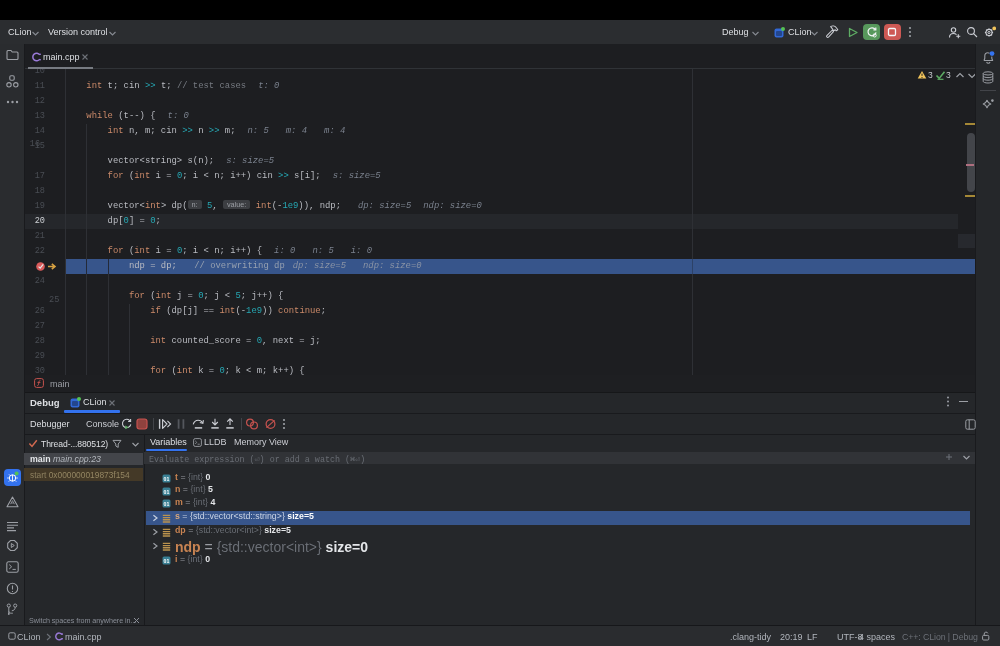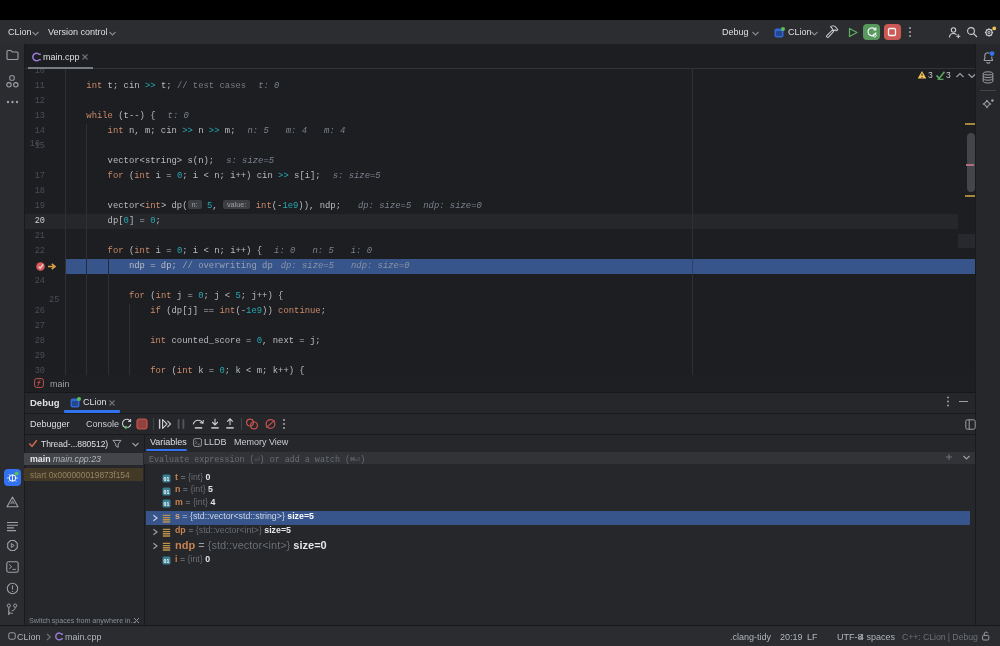--- a/index.html
+++ b/index.html
@@ -242,21 +242,21 @@
     </svg>
 
     <div class="codeline" style="top:10px;">    <span class="k">int</span> t; cin <span class="num">&gt;&gt;</span> t; <span class="cm">// test cases</span><span class="hint" style="margin-left:12px;">t: 0</span></div>
     <div class="codeline" style="top:40px;">    <span class="k">while</span> (t--) {<span class="hint" style="margin-left:12px;">t: 0</span></div>
     <div class="codeline" style="top:55px;">        <span class="k">int</span> n, m; cin <span class="num">&gt;&gt;</span> n <span class="num">&gt;&gt;</span> m;<span class="hint" style="margin-left:12px;">n: 5</span><span class="hint" style="margin-left:17px;">m: 4</span><span class="hint" style="margin-left:17px;">m: 4</span></div>
     <div class="codeline" style="top:85px;">        vector&lt;string&gt; s(n);<span class="hint" style="margin-left:12px;">s: size=5</span></div>
     <div class="codeline" style="top:100px;">        <span class="k">for</span> (<span class="k">int</span> i = <span class="num">0</span>; i &lt; n; i++) cin <span class="num">&gt;&gt;</span> s[i];<span class="hint" style="margin-left:12px;">s: size=5</span></div>
     <div class="codeline" style="top:130px;">        vector&lt;<span class="k">int</span>&gt; dp(<span class="chip">n:</span> <span class="num">5</span>, <span class="chip">value:</span> <span class="k">int</span>(-<span class="num">1e9</span>)), ndp;<span class="hint" style="margin-left:17px;">dp: size=5</span><span class="hint" style="margin-left:12px;">ndp: size=0</span></div>
     <div class="codeline" style="top:145px;">        dp[<span class="num">0</span>] = <span class="num">0</span>;</div>
     <div class="codeline" style="top:175px;">        <span class="k">for</span> (<span class="k">int</span> i = <span class="num">0</span>; i &lt; n; i++) {<span class="hint" style="margin-left:12px;">i: 0</span><span class="hint" style="margin-left:17px;">n: 5</span><span class="hint" style="margin-left:17px;">i: 0</span></div>
-    <div class="codeline" style="top:190px;">            ndp = dp; <span style="color:#9AA4B3;">// overwriting dp</span><span class="hint" style="margin-left:8px;color:#8E97A8;">dp: size=5</span><span class="hint" style="margin-left:17px;color:#8E97A8;">ndp: size=0</span></div>
+    <div class="codeline" style="top:190px;">            ndp = dp; <span style="color:#9AA4B3;margin-left:12px;">// overwriting dp</span><span class="hint" style="margin-left:8px;color:#8E97A8;">dp: size=5</span><span class="hint" style="margin-left:17px;color:#8E97A8;">ndp: size=0</span></div>
     <div class="codeline" style="top:220px;">            <span class="k">for</span> (<span class="k">int</span> j = <span class="num">0</span>; j &lt; <span class="num">5</span>; j++) {</div>
     <div class="codeline" style="top:235px;">                <span class="k">if</span> (dp[j] == <span class="k">int</span>(-<span class="num">1e9</span>)) <span class="k">continue</span>;</div>
     <div class="codeline" style="top:265px;">                <span class="k">int</span> counted_score = <span class="num">0</span>, next = j;</div>
     <div class="codeline" style="top:295px;">                <span class="k">for</span> (<span class="k">int</span> k = <span class="num">0</span>; k &lt; m; k++) {</div>
 
     <div class="abs" style="left:888px;top:1px;height:11px;font-size:8.5px;color:#CED0D6;">
       <svg class="abs" style="left:4px;top:0px;" width="10" height="10" viewBox="0 0 10 10">
           <path d="M5 1 L9.3 8.6 H0.7 Z" fill="#F2C55C"></path>
           <path d="M5 3.6 v2.2 M5 7.1 v0.9" stroke="#1E1F22" stroke-width="1"></path>
         </svg>
@@ -451,21 +451,21 @@
           <path d="M0.8 1.4 h7.4 M0.8 3.6 h7.4 M0.8 5.8 h7.4 M0.8 8 h7.4" stroke="#BD9550" stroke-width="1.4"></path>
         </svg>
       <div class="abs" style="left:175px;top:525px;font-size:8.8px;text-align:center;"><b style="color:#CB8756;">dp</b> <span style="color:#9DA0A6;">=</span> <span style="color:#6F737A;">{std::vector&lt;int&gt;}</span> <b style="color:#E8EAED;">size=5</b></div>
 
       <svg class="abs" style="left:151px;top:541.5px;" width="8" height="8" viewBox="0 0 8 8">
           <path d="M2.4 1.2 L6 4 L2.4 6.8" stroke="#9DA0A6" stroke-width="1.2" fill="none"></path>
         </svg>
       <svg class="abs" style="left:162px;top:541.5px;" width="9" height="9" viewBox="0 0 9 9">
           <path d="M0.8 1.4 h7.4 M0.8 3.6 h7.4 M0.8 5.8 h7.4 M0.8 8 h7.4" stroke="#BD9550" stroke-width="1.4"></path>
         </svg>
-      <div class="abs" style="left:175px;top:539px;font-size:11px;"><b style="color:#CB8756;">ndp</b> <span style="color:#9DA0A6;">=</span> <span style="color:#6F737A;">{std::vector&lt;int&gt;}</span> <b style="color:#E8EAED;">size=0</b></div>
+      <div class="abs" style="left:175px;top:539px;font-size:14px;"><b style="color:#CB8756;">ndp</b> <span style="color:#9DA0A6;">=</span> <span style="color:#6F737A;">{std::vector&lt;int&gt;}</span> <b style="color:#E8EAED;">size=0</b></div>
 
       <svg class="abs" style="left:162px;top:556px;" width="9" height="9" viewBox="0 0 9 9">
           <rect x="0.5" y="0.5" width="8" height="8" rx="1.5" fill="#3C8296"></rect>
           <text x="4.5" y="6.6" font-size="5.2" font-family="Liberation Sans" font-weight="bold" fill="#FFFFFF" text-anchor="middle">01</text>
         </svg>
       <div class="abs" style="left:175px;top:553.5px;font-size:8.8px;"><b style="color:#CB8756;">i</b> <span style="color:#9DA0A6;">=</span> <span style="color:#6F737A;">{int}</span> <b style="color:#E8EAED;">0</b></div>
     </div>
   </div>
 
   <div class="abs" style="left:0;top:625px;width:1000px;height:21px;background:#2B2D30;border-top:1px solid #17181B;"></div>

